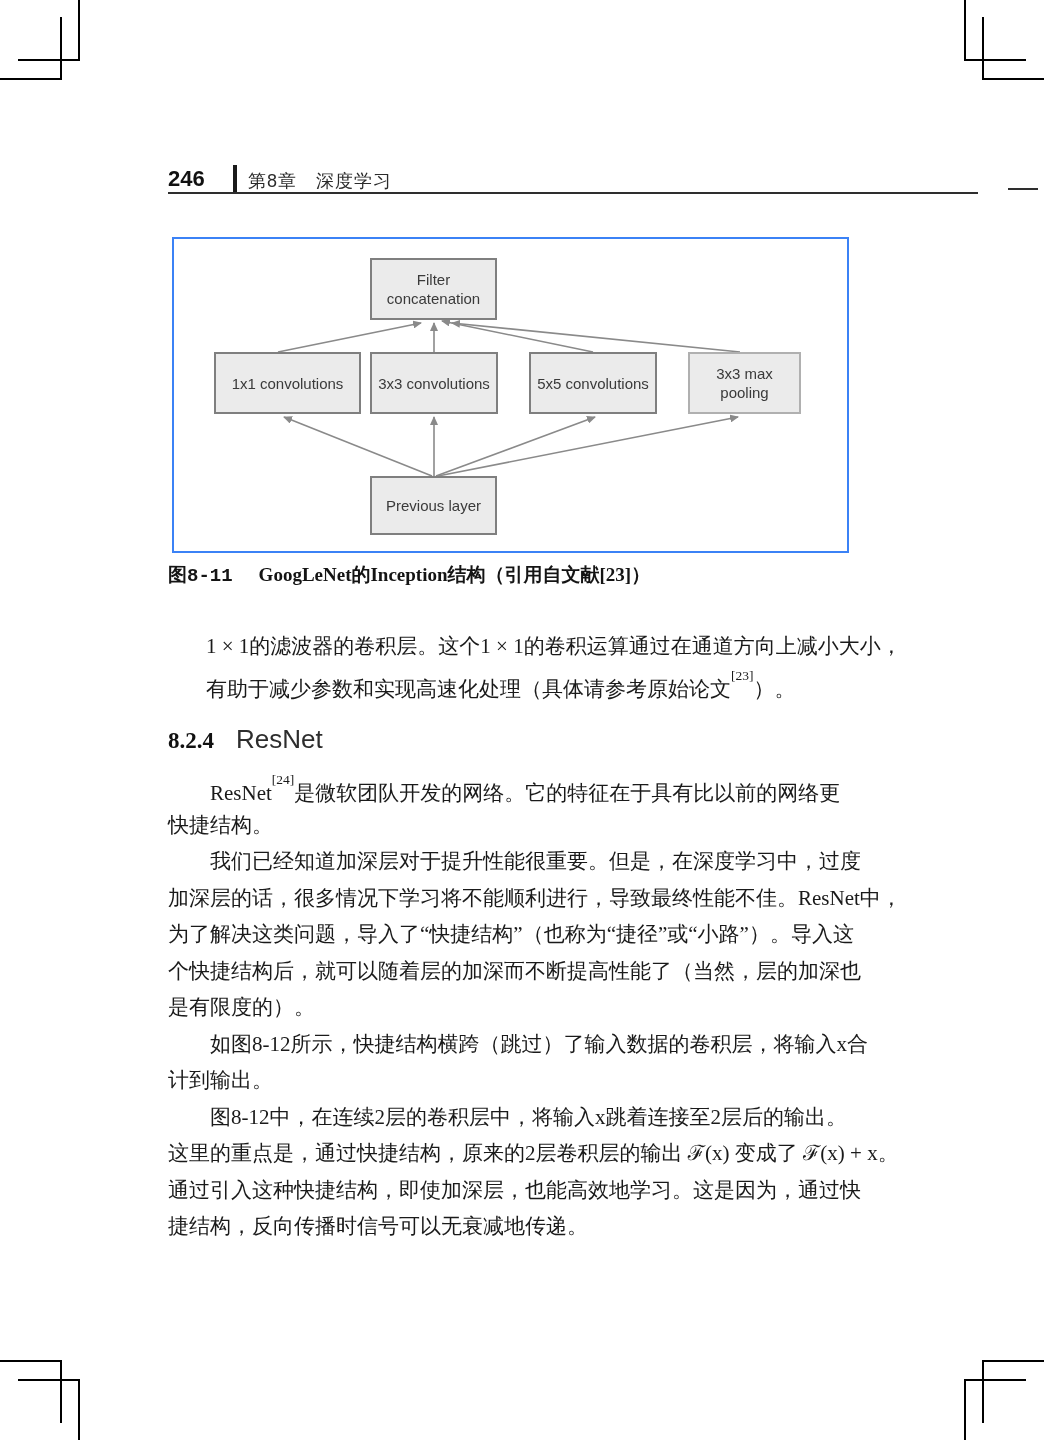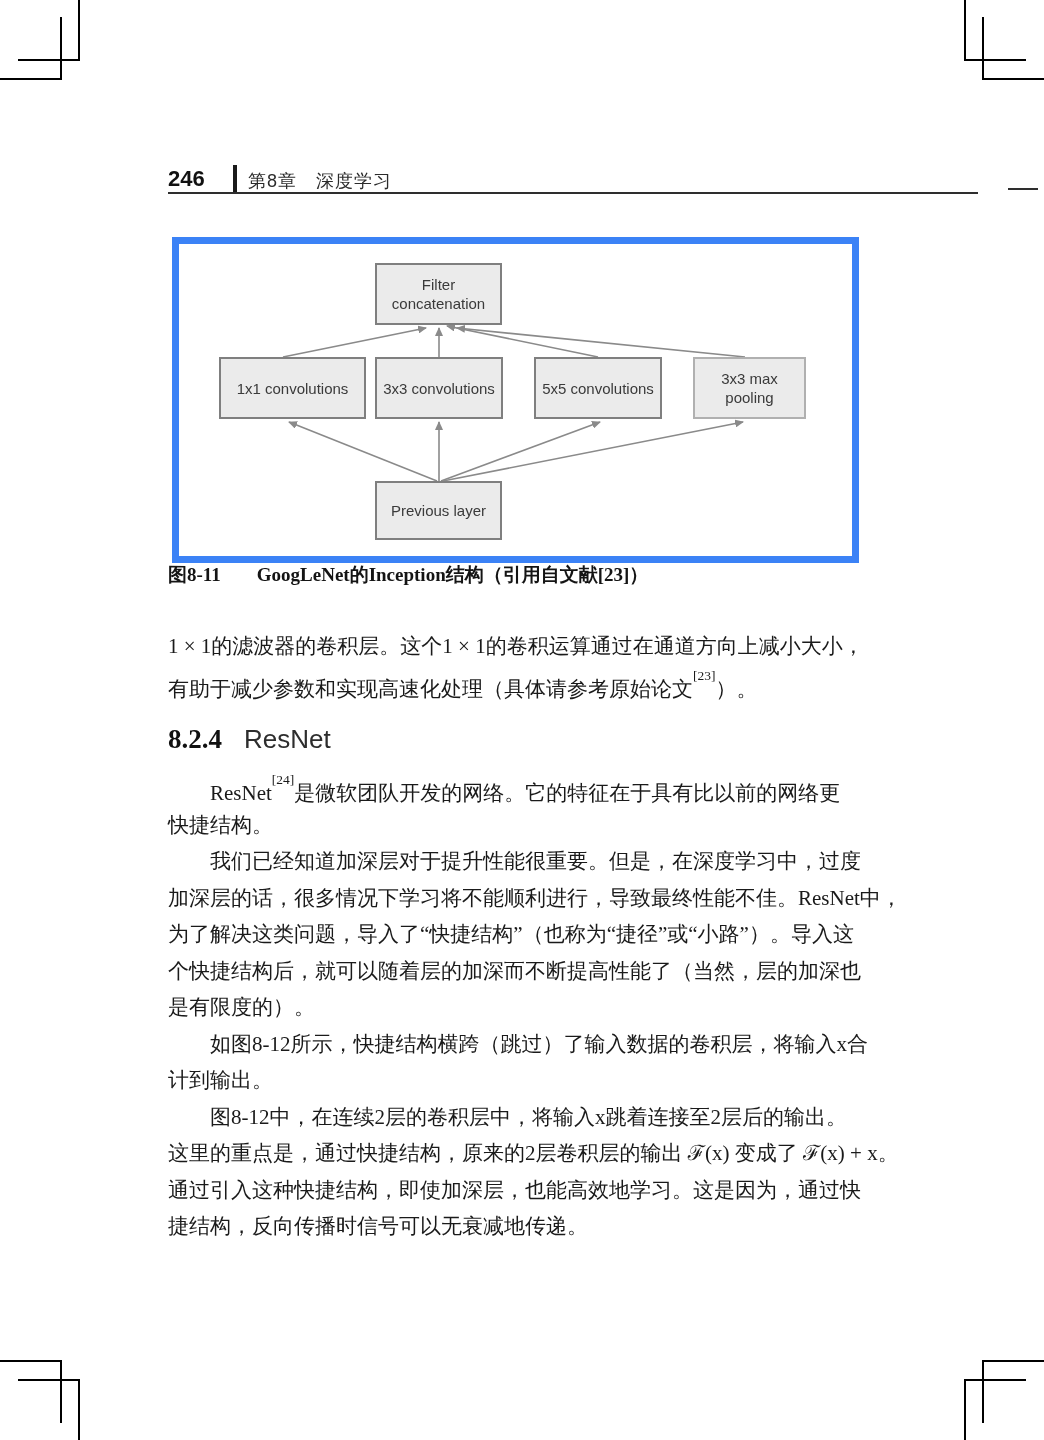--- a/index.html
+++ b/index.html
@@ -9,40 +9,40 @@
   .mark{position:absolute;background:#000;}
   
   #page-number{position:absolute;left:168px;top:166px;font-family:"Liberation Sans","DejaVu Sans",sans-serif;
         font-weight:bold;font-size:22px;line-height:26px;color:#111;}
   #header-divider{position:absolute;left:233px;top:165px;width:4px;height:28px;background:#1a1a1a;}
   #chapter-title{position:absolute;left:248px;top:170px;font-family:"Liberation Sans","DejaVu Sans",sans-serif;
         font-size:18px;line-height:22px;color:#2b2b2b;letter-spacing:1px;}
   #header-rule{position:absolute;left:168px;top:192px;width:810px;height:2px;background:#2e2e2e;}
   #header-edge-dash{position:absolute;left:1008px;top:188px;width:30px;height:2px;background:#2e2e2e;}
   
-  #figure-frame{position:absolute;left:172px;top:237px;width:673px;height:312px;border:7px solid #3b82f6;background:#fff;}
+  #figure-frame{position:absolute;left:172px;top:237px;width:673px;height:312px;border:2px solid #3b82f6;background:#fff;}
   .node{position:absolute;background:#ebebeb;border:2px solid #7f7f7f;box-sizing:border-box;
         display:flex;align-items:center;justify-content:center;text-align:center;
         font-family:"Liberation Sans","DejaVu Sans",sans-serif;font-size:15px;line-height:19px;color:#3a3a3a;padding:2px;}
   #node-maxpool{border-color:#b0b0b0;}
   #diagram-arrows{position:absolute;left:0;top:0;width:673px;height:312px;}
   
   #figure-caption{position:absolute;left:168px;top:562px;font-weight:bold;font-size:19px;color:#141414;}
-  #figure-caption .cap-label{margin-right:36px;}
+  #figure-caption .cap-label{margin-right:26px;font-family:Liberation Mono, monospace;}
   
   .textblock{position:absolute;left:168px;width:700px;font-size:21px;color:#1a1a1a;}
   #intro-paragraph{top:628px;}
-  #intro-paragraph .line{height:37px;line-height:37px;white-space:nowrap;}
+  #intro-paragraph .line{height:37px;line-height:37px;white-space:nowrap;margin-left:38px;}
   #body-text{top:770px;}
   #body-text .line{height:36.5px;line-height:36.5px;white-space:nowrap;}
   .indent{padding-left:42px;}
   sup.cite{font-size:13.5px;position:relative;top:-8px;letter-spacing:0;}
   
   #section-heading{position:absolute;left:168px;top:724px;height:40px;}
-  #section-number{font-weight:bold;font-size:27px;color:#111;}
+  #section-number{font-weight:bold;font-size:23px;color:#111;}
   #section-title{font-family:"Liberation Sans","DejaVu Sans",sans-serif;font-size:26px;color:#2d2d2d;margin-left:22px;}
 </style>
 </head>
 <body>
 
 <div id="page">
 
   <div class="mark" style="left:78px;top:0;width:2px;height:61px;"></div>
   <div class="mark" style="left:18px;top:59px;width:62px;height:2px;"></div>
   <div class="mark" style="left:60px;top:17px;width:2px;height:63px;"></div>

